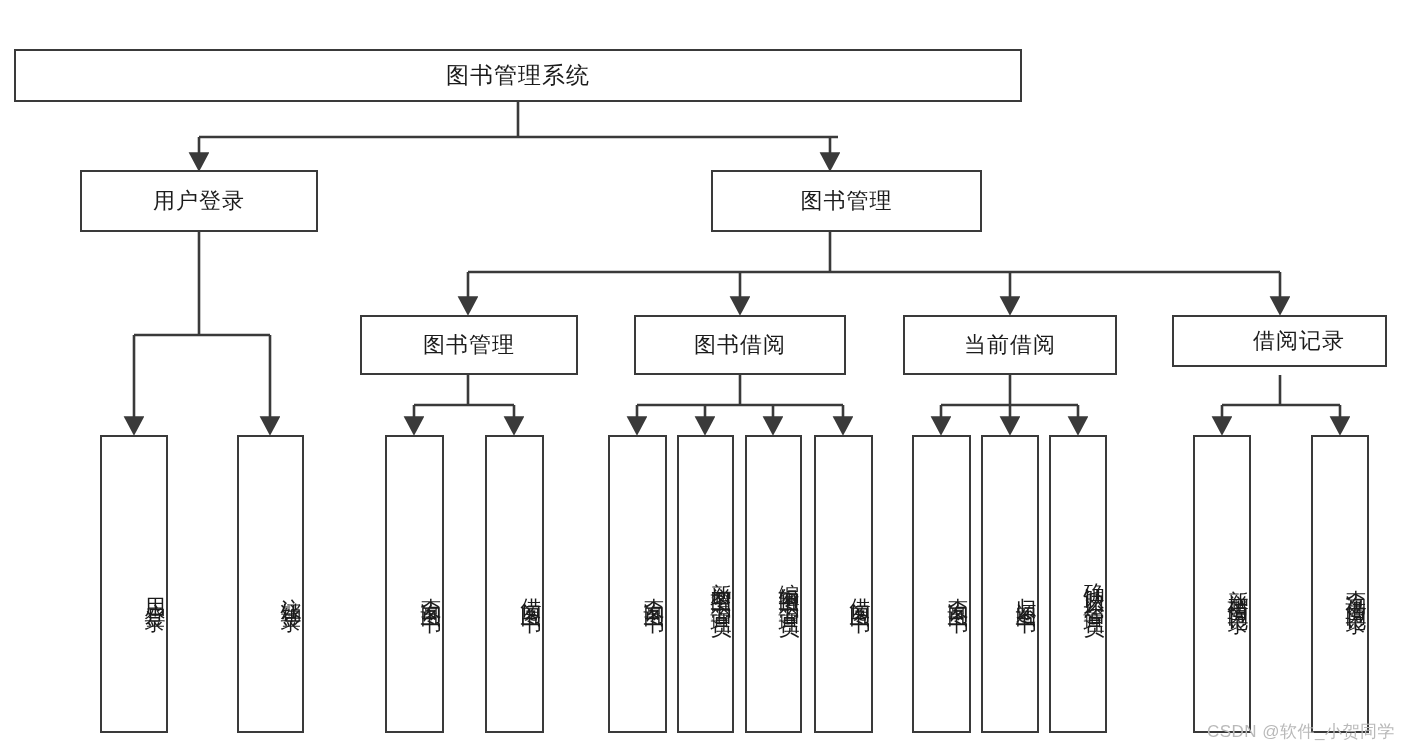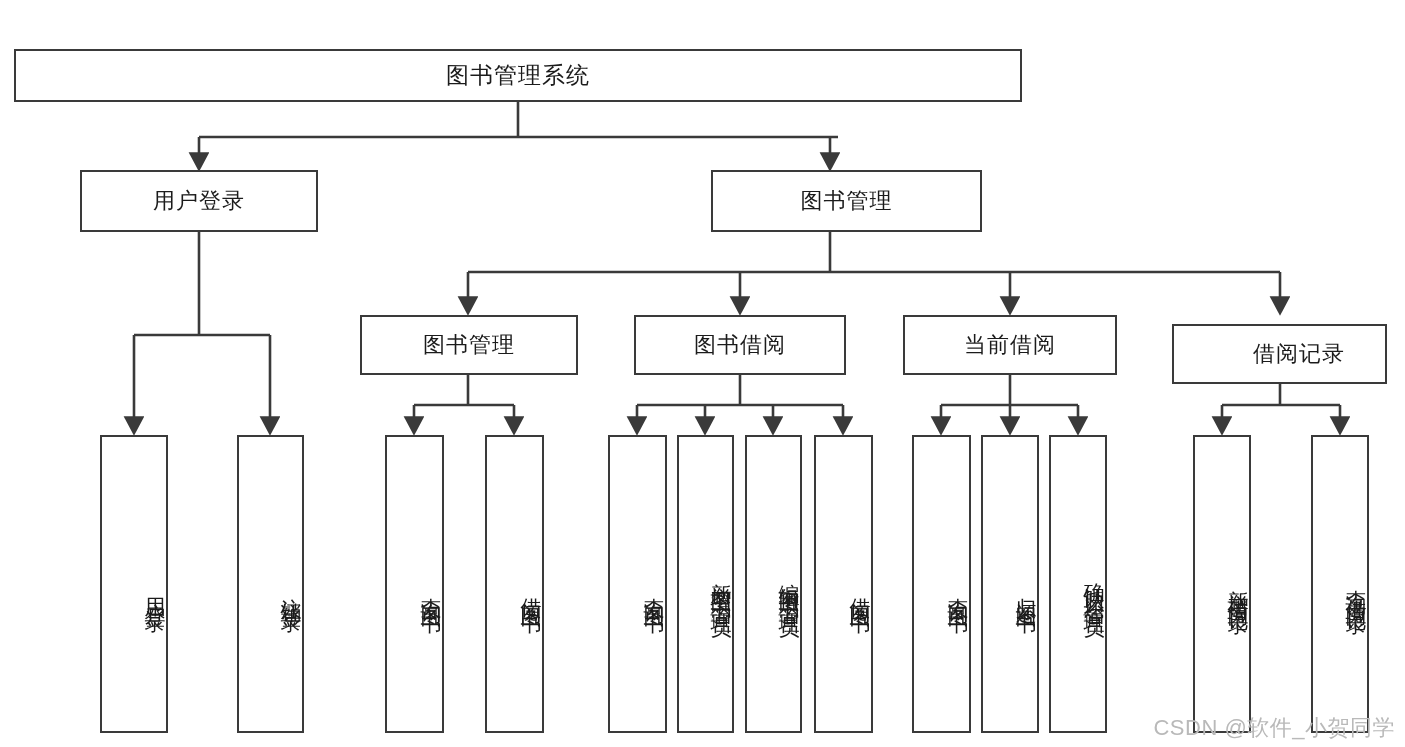--- a/index.html
+++ b/index.html
@@ -28,21 +28,21 @@
     align-items:flex-start;
     justify-content:center;
     padding-top:14px;
     line-height:1;
   }
   .node.leaf.tall{padding-top:8px;}
   .wm{
     position:absolute;
     right:10px;
     bottom:4px;
-    font-size:22px;
+    font-size:17px;
     color:#b9b9b9;
     white-space:nowrap;
     z-index:3;
     letter-spacing:0.5px;
   }
 </style>
 </head>
 <body>
 
 <div id="stage">
@@ -98,21 +98,21 @@
   </svg>
 
   <div class="node hbox root" style="left:14px;top:12px;width:1008px;height:53px;">图书管理系统</div>
 
   <div class="node hbox" style="left:80px;top:170px;width:238px;height:62px;">用户登录</div>
   <div class="node hbox" style="left:711px;top:170px;width:271px;height:62px;">图书管理</div>
 
   <div class="node hbox" style="left:360px;top:315px;width:218px;height:60px;">图书管理</div>
   <div class="node hbox" style="left:903px;top:315px;width:214px;height:60px;">当前借阅</div>
   <div class="node hbox" style="left:634px;top:315px;width:212px;height:60px;">图书借阅</div>
-  <div class="node hbox" style="left:1172px;top:324px;width:215px;height:60px;padding-left:39px;">借阅记录</div>
+  <div class="node hbox" style="left:1172px;top:315px;width:215px;height:52px;padding-left:39px;">借阅记录</div>
 
   <div class="node leaf" style="left:100px;top:435px;width:68px;height:298px;">用户登录</div>
   <div class="node leaf" style="left:237px;top:435px;width:67px;height:298px;">注销登录</div>
 
   <div class="node leaf" style="left:385px;top:435px;width:59px;height:298px;">查询图书</div>
   <div class="node leaf" style="left:485px;top:435px;width:59px;height:298px;">借阅图书</div>
 
   <div class="node leaf" style="left:608px;top:435px;width:59px;height:298px;">查询图书</div>
   <div class="node leaf tall" style="left:677px;top:435px;width:57px;height:298px;">新增图书（管理员）</div>
   <div class="node leaf tall" style="left:745px;top:435px;width:57px;height:298px;">编辑图书（管理员）</div>

